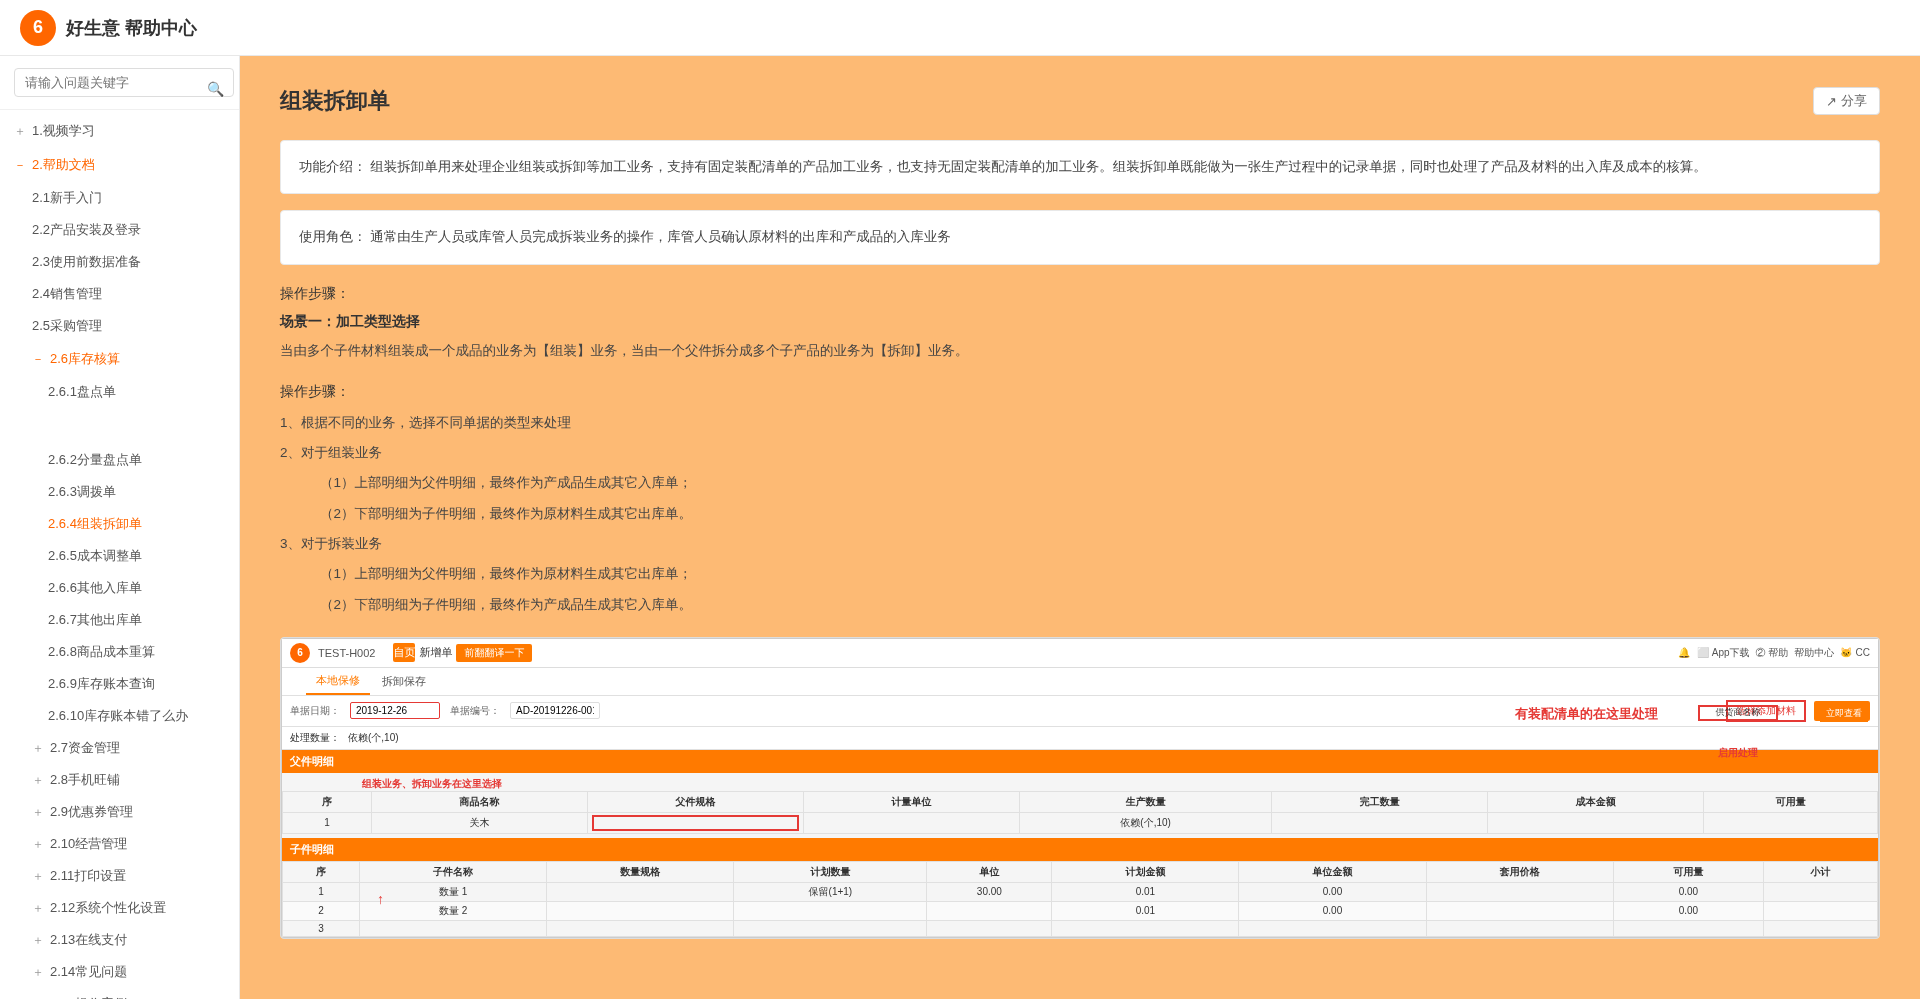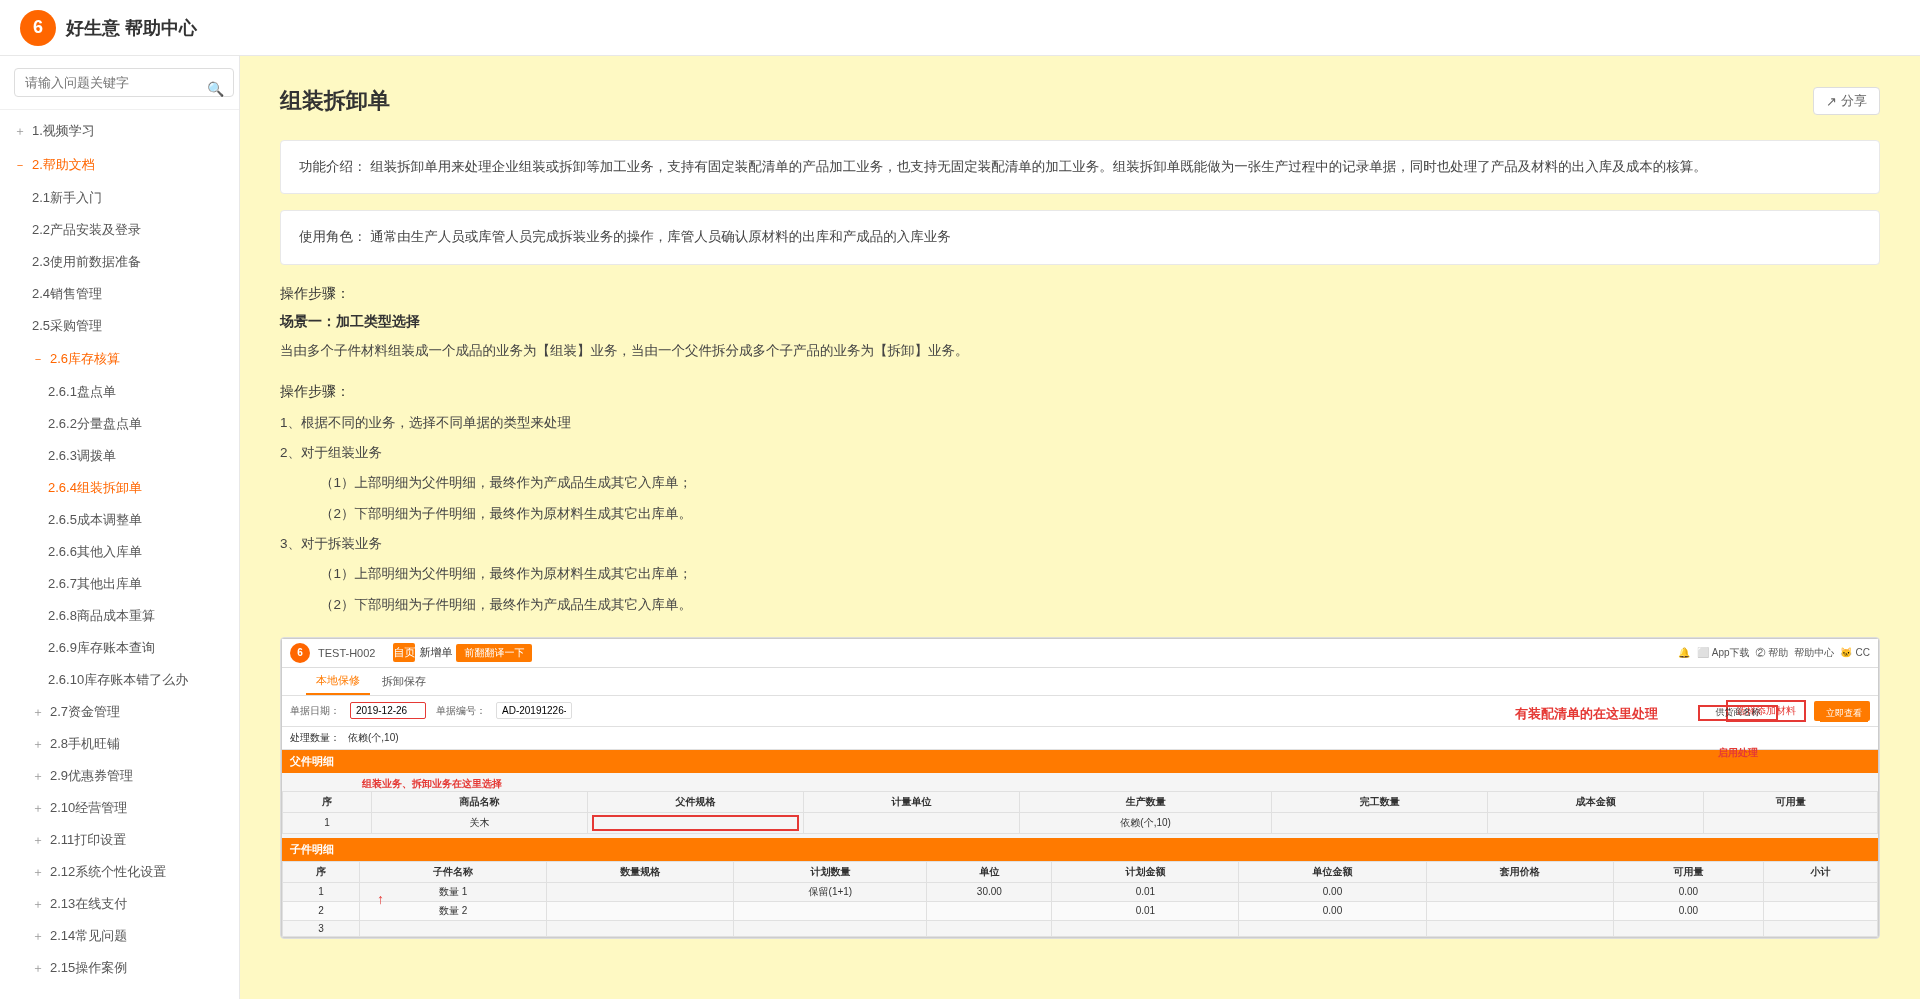--- a/index.html
+++ b/index.html
@@ -53,21 +53,21 @@
     .nav-plus { margin-right: 6px; font-size: 12px; color: #999; }
     .nav-minus { margin-right: 6px; font-size: 12px; color: #ff6600; }
     .sub-item {
       display: flex; align-items: center; padding: 7px 14px 7px 32px;
       cursor: pointer; font-size: 13px; color: #555;
     }
     .sub-item.active { color: #ff6600; font-weight: 500; }
 
     
     .content {
-      flex: 1; overflow-y: auto; padding: 30px 40px; background: #fef9c3;
+      flex: 1; overflow-y: auto; padding: 30px 40px; background: #fdba74;
     }
     .page-title {
       font-size: 22px; font-weight: bold; color: #333; margin-bottom: 24px;
       display: flex; align-items: center; justify-content: space-between;
     }
     .share-btn {
       font-size: 13px; color: #666; border: 1px solid #ddd; border-radius: 4px;
       padding: 4px 12px; cursor: pointer; background: #fff;
       display: flex; align-items: center; gap: 4px;
     }
@@ -99,21 +99,21 @@
     }
     .app-topbar {
       background: #fff; border-bottom: 1px solid #ddd; padding: 4px 8px;
       display: flex; align-items: center; gap: 8px; font-size: 11px;
     }
     .app-topbar-logo { width: 20px; height: 20px; background: #ff6600; border-radius: 50%; color: #fff; display: flex; align-items: center; justify-content: center; font-size: 10px; font-weight: bold; }
     .app-nav-item { padding: 2px 0; cursor: pointer; }
     .app-nav-item.active { background: #ff7a00; color: #fff; border-radius: 2px; }
     .app-form-row { display: flex; align-items: center; gap: 10px; padding: 4px 8px; background: #fff; flex-wrap: wrap; }
     .app-label { font-size: 10px; color: #666; }
-    .app-input { border: 1px solid #ddd; border-radius: 2px; padding: 2px 5px; font-size: 10px; width: 76px; }
+    .app-input { border: 1px solid #ddd; border-radius: 2px; padding: 2px 5px; font-size: 10px; width: 90px; }
     .app-input.red-box { border-color: #e53935; }
     .app-section-header { background: #ff7a00; color: #fff; padding: 4px 8px; font-size: 11px; font-weight: bold; }
     .app-table { width: 100%; border-collapse: collapse; font-size: 10px; }
     .app-table th { background: #f5f5f5; border: 1px solid #e0e0e0; padding: 3px 5px; text-align: center; }
     .app-table td { border: 1px solid #e0e0e0; padding: 2px 4px; text-align: center; }
     .app-table tr:nth-child(even) { background: #fafafa; }
   </style>
 </head>
 <body>
 
@@ -164,21 +164,21 @@
       </div>
 
       <div class="nav-item parent open" style="padding-left:32px;">
         <span class="nav-minus">－</span>
         <span>2.6库存核算</span>
       </div>
 
       <div class="sub-item" style="padding-left:48px;">
         <span>2.6.1盘点单</span>
       </div>
-      <div class="sub-item" style="padding-left:48px;">
+      <div class="sub-item" style="padding-left:48px;margin-top:36px;">
         <span>2.6.2分量盘点单</span>
       </div>
       <div class="sub-item" style="padding-left:48px;">
         <span>2.6.3调拨单</span>
       </div>
       <div class="sub-item active" style="padding-left:48px;">
         <span>2.6.4组装拆卸单</span>
       </div>
       <div class="sub-item" style="padding-left:48px;">
         <span>2.6.5成本调整单</span>

